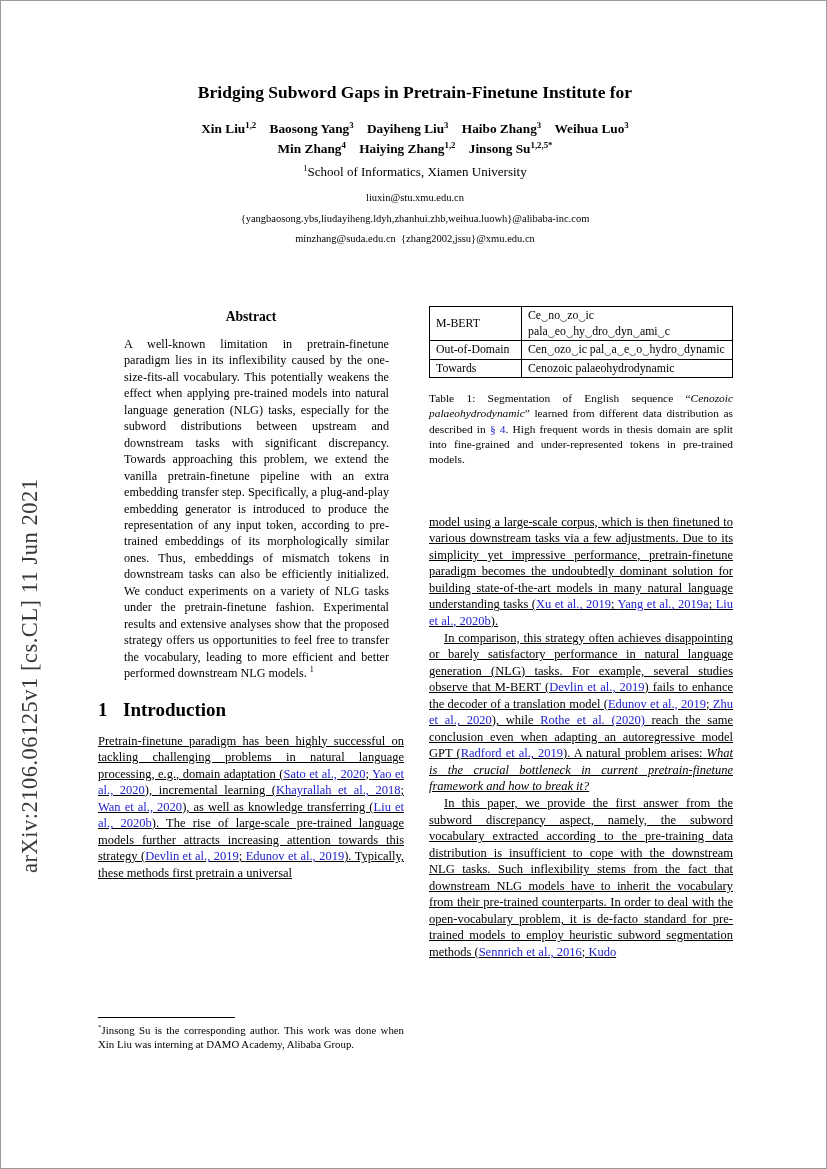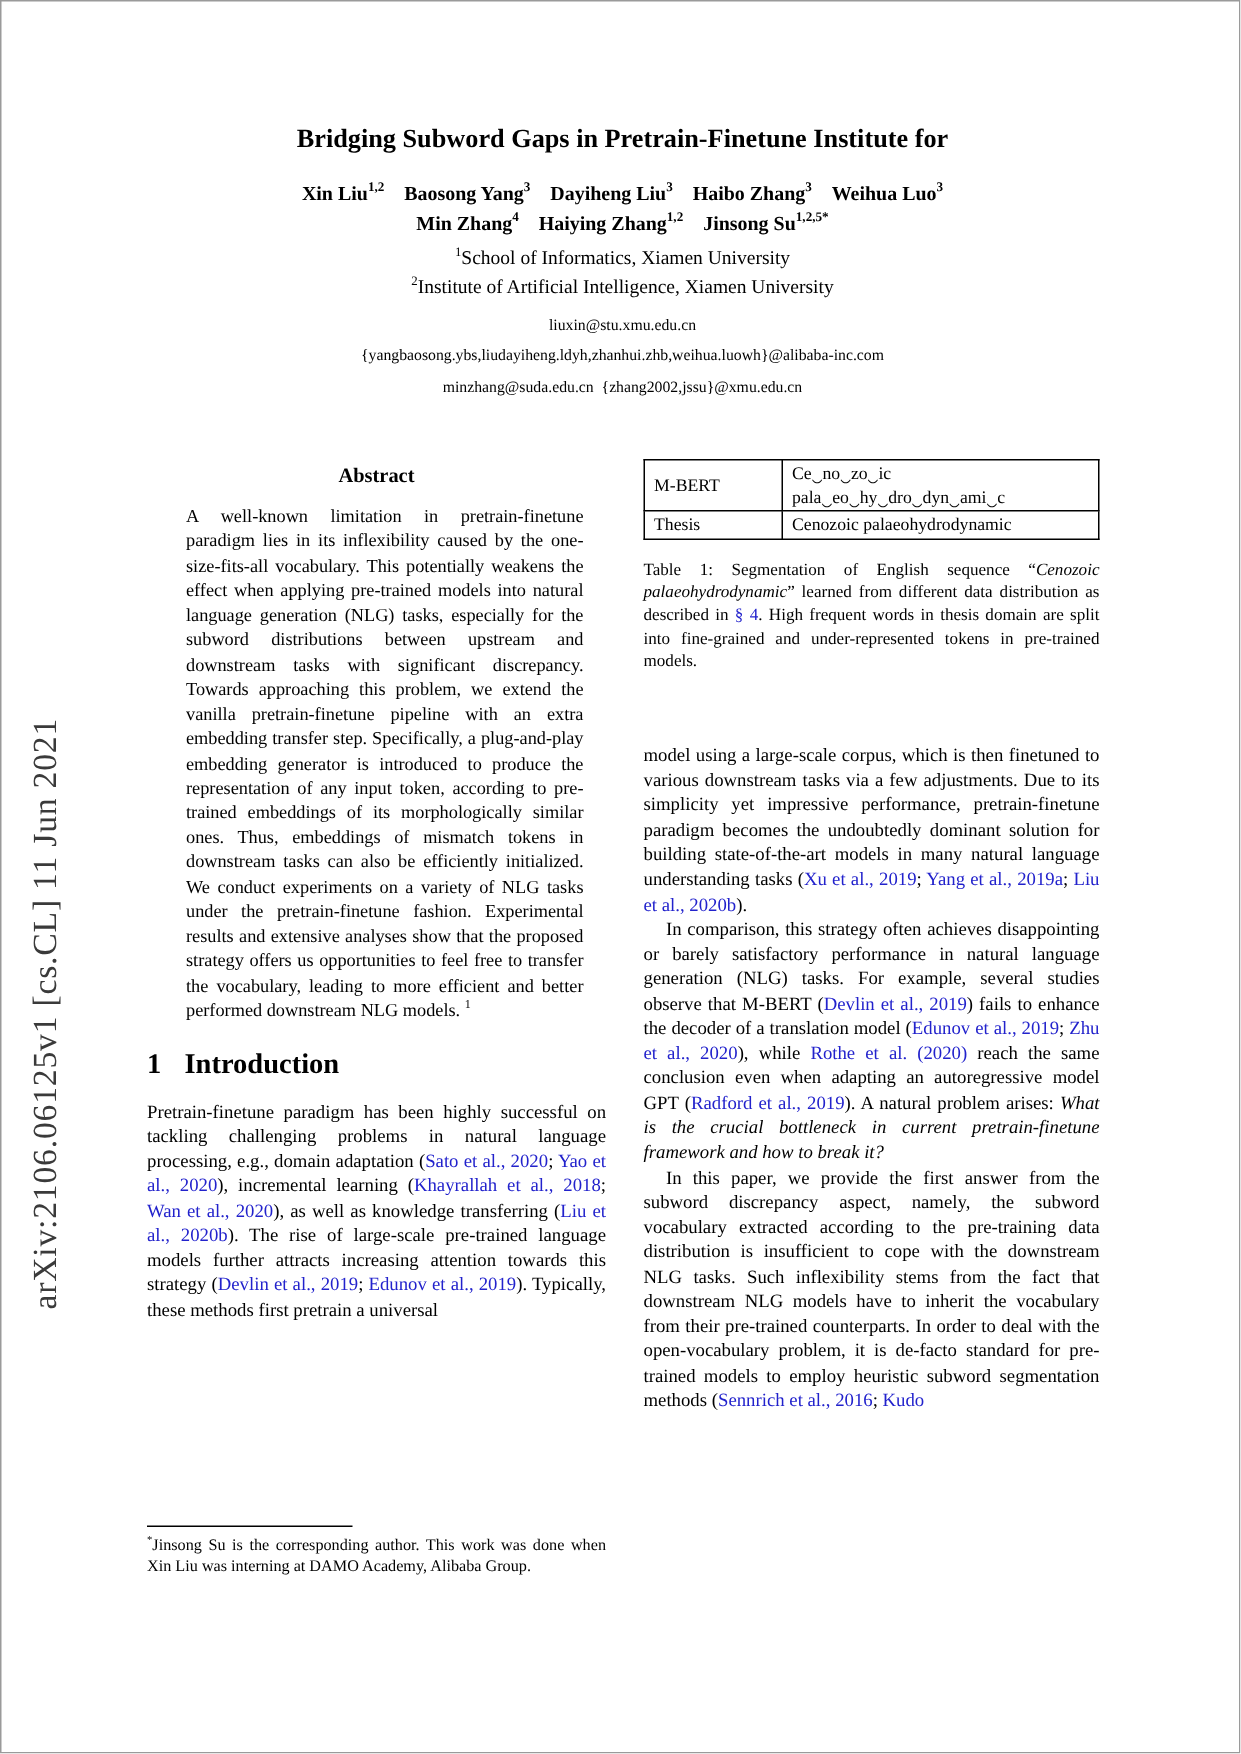--- a/index.html
+++ b/index.html
@@ -27,21 +27,21 @@
   .emails { margin-top:7px; }
   .email { font-family:Liberation Serif, serif; font-size:10.5px; line-height:20.5px; }
   
   .col { position:absolute; }
   .col-left { left:97px; top:308px; width:306px; }
   .col-right { left:428px; top:305px; width:304px; }
   .abs-head { font-size:13.6px; font-weight:bold; text-align:center; margin-bottom:11px; }
   .abs-body { font-size:12.2px; line-height:16.45px; text-align:justify; padding:0 15px 0 26px; }
   .sec-head { font-size:19px; font-weight:bold; margin-top:17px; margin-bottom:12px; }
   .sec-num { display:inline-block; width:25px; }
-  .body-text { font-size:12.5px; line-height:16.55px; text-align:justify; }
+  .body-text { font-size:12.5px; line-height:16.55px; text-align:justify;text-decoration:underline; }
   .body-text p { margin:0; }
   .body-text p.indent { text-indent:15px; }
   
   .footnotes { position:absolute; left:97px; top:1016px; width:306px;
     font-size:10.8px; line-height:13.9px; text-align:justify; }
   .fnrule { width:137px; border-top:1px solid #000; margin-bottom:6px; }
   
   .tbl { width:100%; border-collapse:collapse; font-size:11.8px; }
   .tbl td { border:1px solid #000; padding:1px 6px; line-height:15.5px; }
   .tbl td.tlabel { width:92px; }
@@ -62,21 +62,20 @@
 
   <div class="arxiv">arXiv:2106.06125v1 [cs.CL] 11 Jun 2021</div>
 
   <header class="head">
     <h1 class="title">
       <span>Bridging Subword Gaps in Pretrain-Finetune Institute for</span><br>
     </h1>
     <div class="authors first"><span class="seg-b">Xin Liu</span><span class="seg-bsup">1,2</span><span class="seg-b">  </span><span class="seg-b">Baosong Yang</span><span class="seg-bsup">3</span><span class="seg-b">  </span><span class="seg-b">Dayiheng Liu</span><span class="seg-bsup">3</span><span class="seg-b">  </span><span class="seg-b">Haibo Zhang</span><span class="seg-bsup">3</span><span class="seg-b">  </span><span class="seg-b">Weihua Luo</span><span class="seg-bsup">3</span></div>
     <div class="authors"><span class="seg-b">Min Zhang</span><span class="seg-bsup">4</span><span class="seg-b">  </span><span class="seg-b">Haiying Zhang</span><span class="seg-bsup">1,2</span><span class="seg-b">  </span><span class="seg-b">Jinsong Su</span><span class="seg-bsup">1,2,5*</span></div>
     <div class="affil first"><span class="seg-sup">1</span><span class="seg-p">School of Informatics, Xiamen University</span></div>
-    <div class="affil"><span class="seg-sup">2</span><span class="seg-p">Institute of Artificial Intelligence, Xiamen University</span></div>
     <div class="emails">
       <div class="email">liuxin@stu.xmu.edu.cn</div>
       <div class="email">{yangbaosong.ybs,liudayiheng.ldyh,zhanhui.zhb,weihua.luowh}@alibaba-inc.com</div>
       <div class="email">minzhang@suda.edu.cn {zhang2002,jssu}@xmu.edu.cn</div>
     </div>
   </header>
 
   <section class="col col-left">
     <h2 class="abs-head">Abstract</h2>
     <div class="abs-body"><span class="seg-p">A well-known limitation in pretrain-finetune paradigm lies in its inflexibility caused by the one-size-fits-all vocabulary. This potentially weakens the effect when applying pre-trained models into natural language generation (NLG) tasks, especially for the subword distributions between upstream and downstream tasks with significant discrepancy. Towards approaching this problem, we extend the vanilla pretrain-finetune pipeline with an extra embedding transfer step. Specifically, a plug-and-play embedding generator is introduced to produce the representation of any input token, according to pre-trained embeddings of its morphologically similar ones. Thus, embeddings of mismatch tokens in downstream tasks can also be efficiently initialized. We conduct experiments on a variety of NLG tasks under the pretrain-finetune fashion. Experimental results and extensive analyses show that the proposed strategy offers us opportunities to feel free to transfer the vocabulary, leading to more efficient and better performed downstream NLG models. </span><span class="seg-sup">1</span></div>
@@ -94,21 +93,25 @@
   </div>
 
   <section class="col col-right">
     <table class="tbl">
       <tbody>
           <tr>
             <td class="tlabel">M-BERT</td>
             <td class="tvalue">Ce‿no‿zo‿ic pala‿eo‿hy‿dro‿dyn‿ami‿c</td>
           </tr>
           <tr>
-            <td class="tlabel">Thesis</td>
+            <td class="tlabel">Out-of-Domain</td>
+            <td class="tvalue">Cen‿ozo‿ic pal‿a‿e‿o‿hydro‿dynamic</td>
+          </tr>
+          <tr>
+            <td class="tlabel">Towards</td>
             <td class="tvalue">Cenozoic palaeohydrodynamic</td>
           </tr>
         </tbody>
     </table>
     <div class="caption"><span class="seg-p">Table 1: Segmentation of English sequence “</span><span class="seg-i">Cenozoic palaeohydrodynamic</span><span class="seg-p">” learned from different data distribution as described in </span><span class="seg-ref">§ 4</span><span class="seg-p">. High frequent words in thesis domain are split into fine-grained and under-represented tokens in pre-trained models.</span></div>
     <div class="body-text rc-body">
         <p class="para"><span class="seg-p">model using a large-scale corpus, which is then finetuned to various downstream tasks via a few adjustments. Due to its simplicity yet impressive performance, pretrain-finetune paradigm becomes the undoubtedly dominant solution for building state-of-the-art models in many natural language understanding tasks (</span><span class="seg-cite">Xu et al., 2019</span><span class="seg-p">; </span><span class="seg-cite">Yang et al., 2019a</span><span class="seg-p">; </span><span class="seg-cite">Liu et al., 2020b</span><span class="seg-p">).</span></p>
         <p class="para indent"><span class="seg-p">In comparison, this strategy often achieves disappointing or barely satisfactory performance in natural language generation (NLG) tasks. For example, several studies observe that M-BERT (</span><span class="seg-cite">Devlin et al., 2019</span><span class="seg-p">) fails to enhance the decoder of a translation model (</span><span class="seg-cite">Edunov et al., 2019</span><span class="seg-p">; </span><span class="seg-cite">Zhu et al., 2020</span><span class="seg-p">), while </span><span class="seg-cite">Rothe et al. (2020)</span><span class="seg-p"> reach the same conclusion even when adapting an autoregressive model GPT (</span><span class="seg-cite">Radford et al., 2019</span><span class="seg-p">). A natural problem arises: </span><span class="seg-i">What is the crucial bottleneck in current pretrain-finetune framework and how to break it?</span></p>
         <p class="para indent"><span class="seg-p">In this paper, we provide the first answer from the subword discrepancy aspect, namely, the subword vocabulary extracted according to the pre-training data distribution is insufficient to cope with the downstream NLG tasks. Such inflexibility stems from the fact that downstream NLG models have to inherit the vocabulary from their pre-trained counterparts. In order to deal with the open-vocabulary problem, it is de-facto standard for pre-trained models to employ heuristic subword segmentation methods (</span><span class="seg-cite">Sennrich et al., 2016</span><span class="seg-p">; </span><span class="seg-cite">Kudo</span></p>
       </div>

